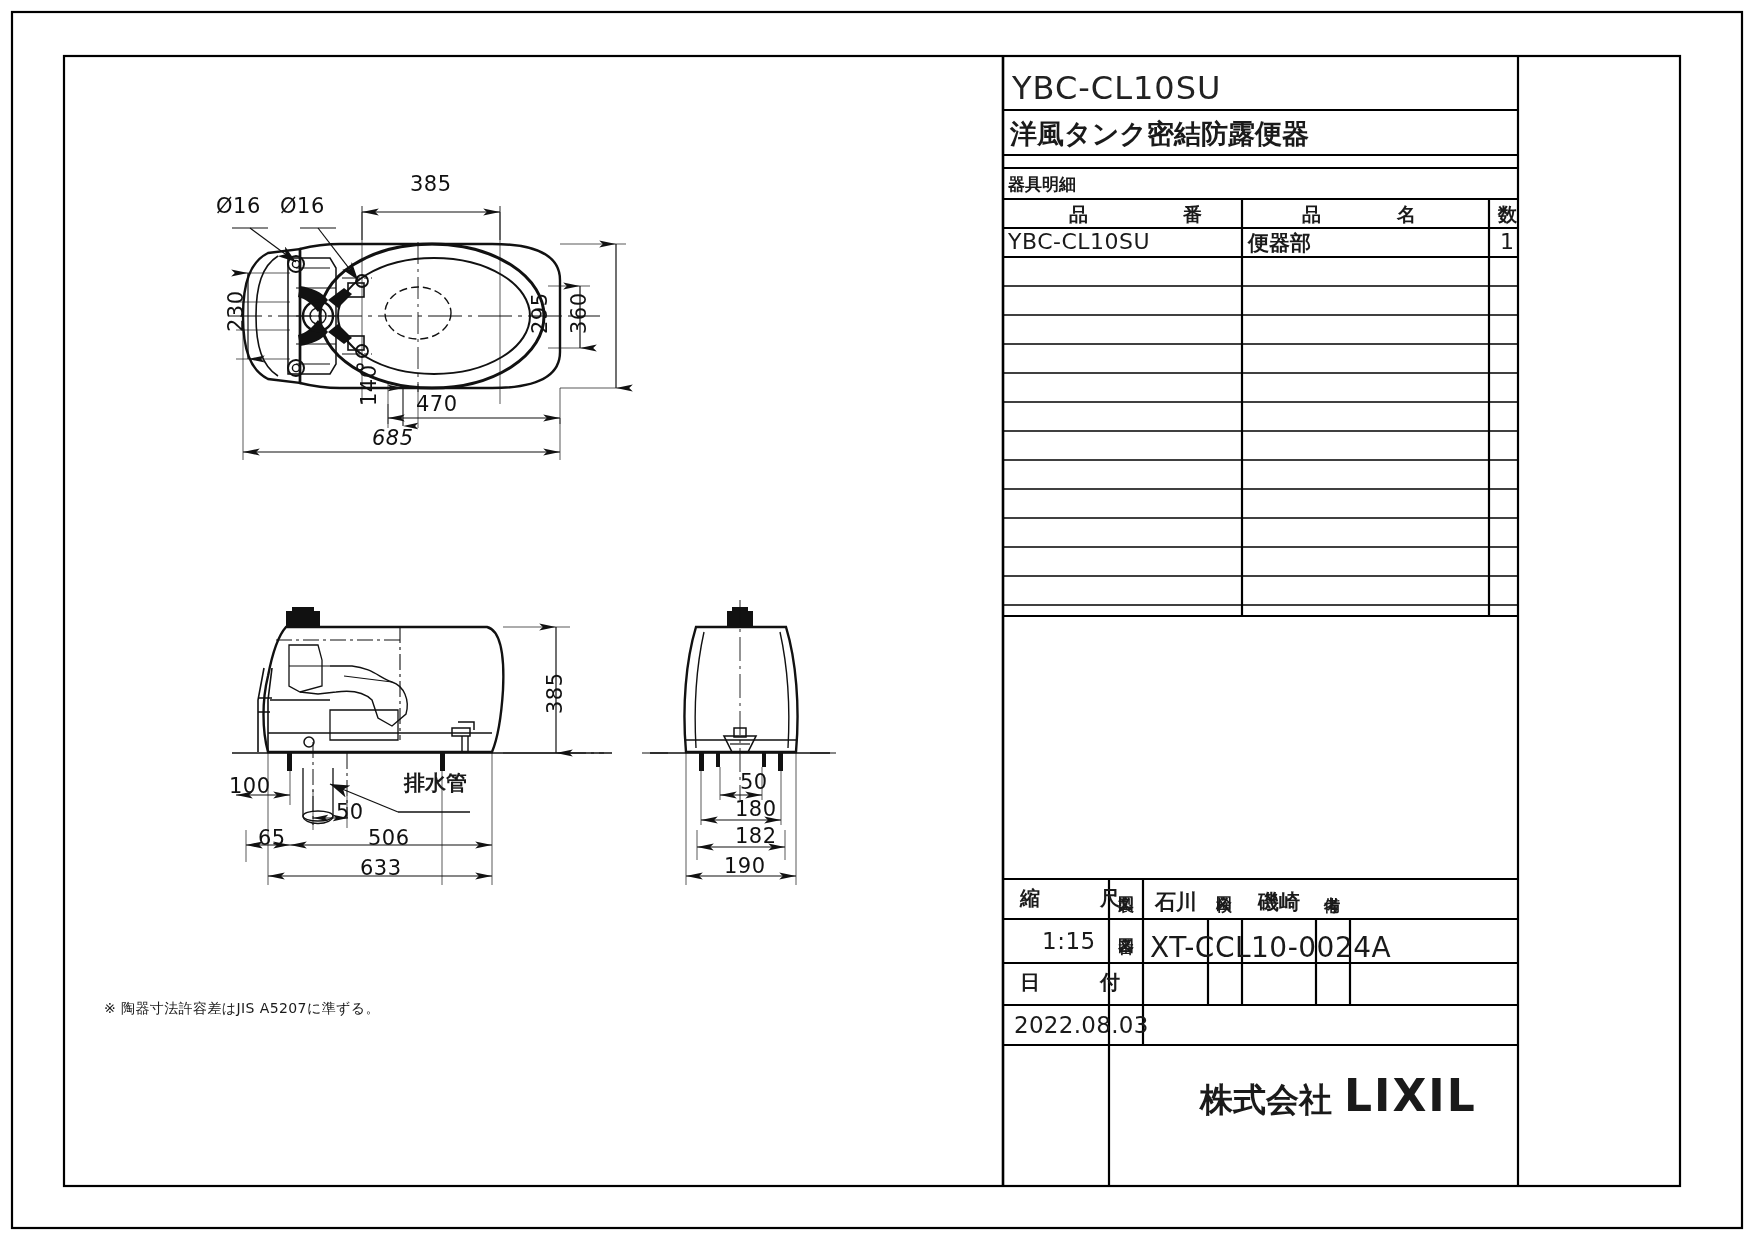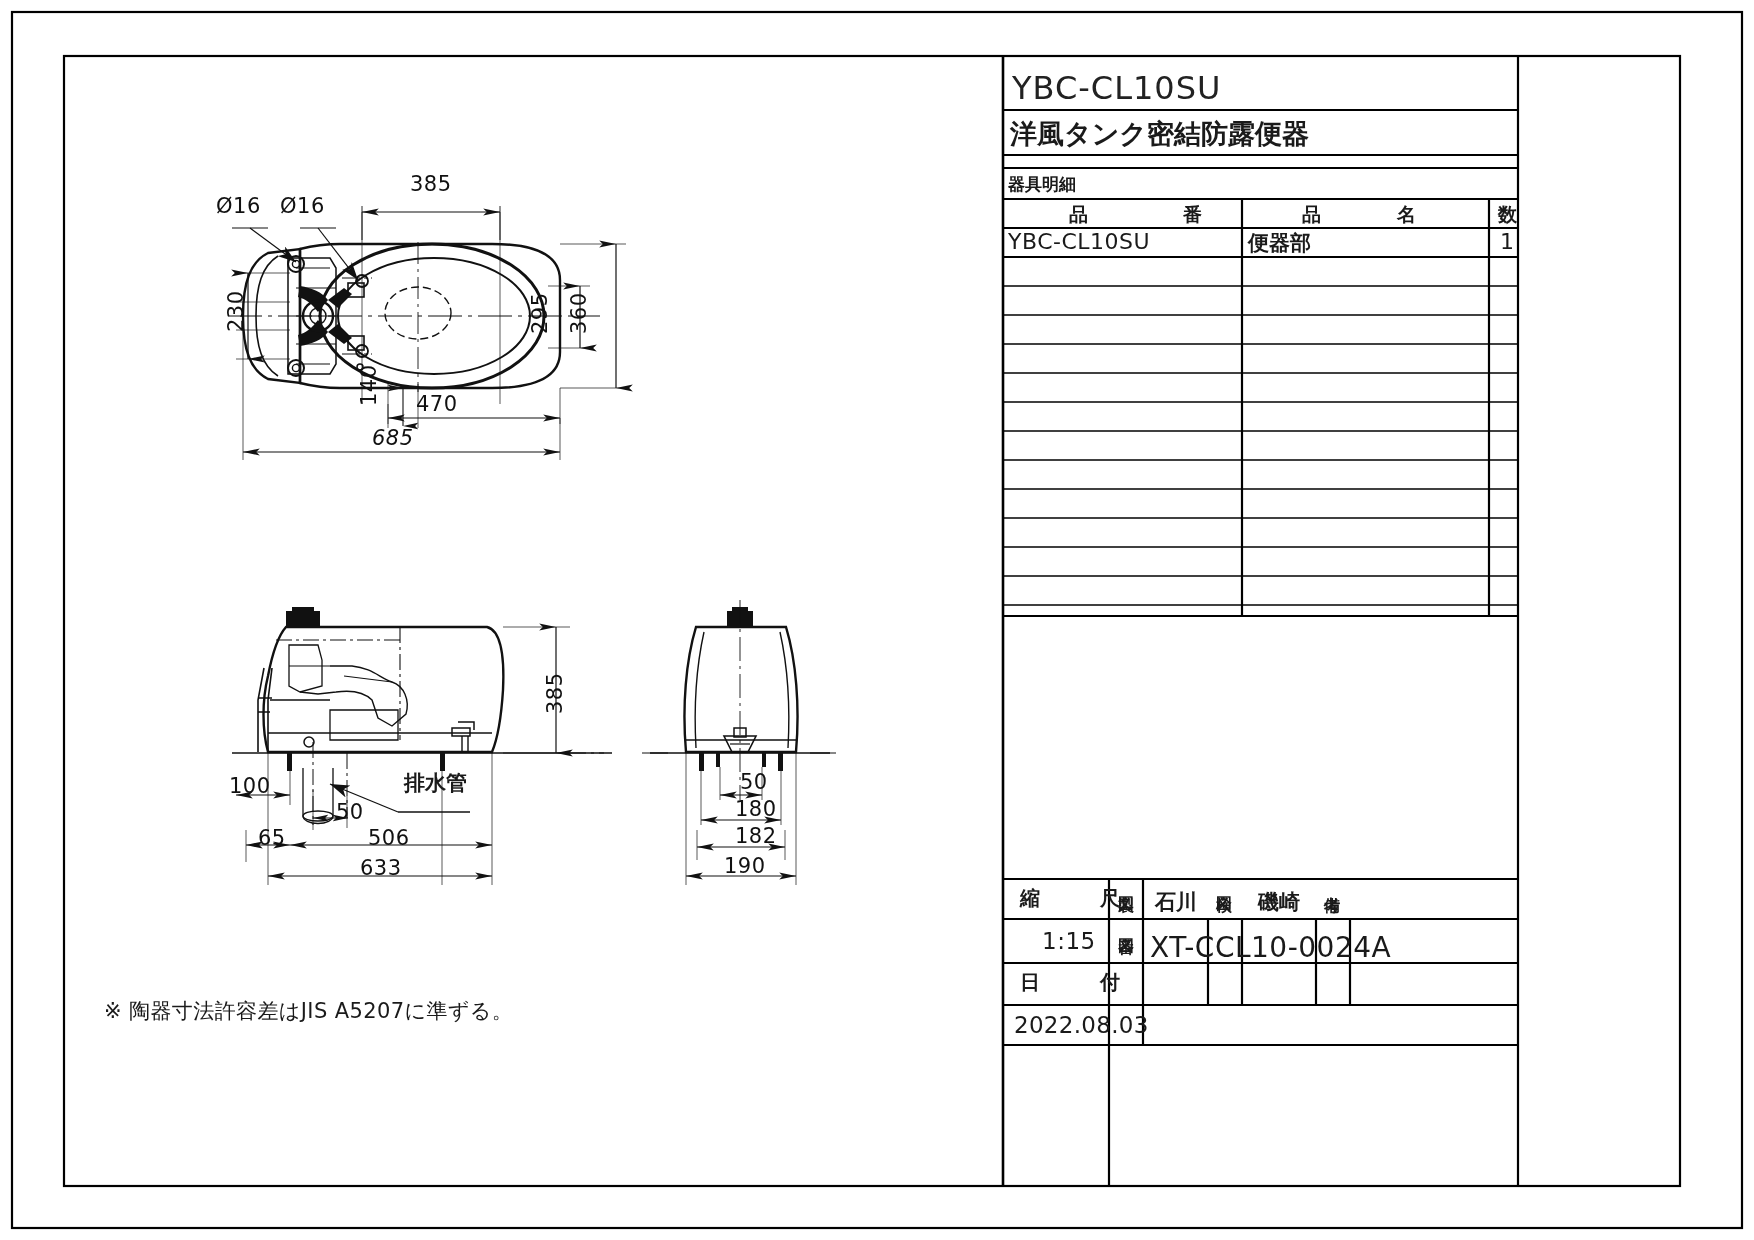--- a/index.html
+++ b/index.html
@@ -96,21 +96,21 @@
     font-weight: 700;
   }
   .lixil {
     font-size: 38px;
     font-weight: 800;
     letter-spacing: 1px;
   }
   .lixil .ja { font-size: 33px; letter-spacing: 0px; }
   .lixil .en { font-size: 44px; letter-spacing: 2px; font-weight: 800;}
   .note {
-    font-size: 21px;
+    font-size: 14px;
     letter-spacing: 0.4px;
   }
   .lbl-jp {
     font-size: 21px;
     font-weight: 600;
   }
 </style>
 </head>
 <body>
 
@@ -438,14 +438,17 @@
   <div class="txt tb-vert jp" style="left:1118px; top:884px;">製図</div>
   <div class="txt tb-cell-jp jp" style="left:1155px; top:892px;">石川</div>
   <div class="txt tb-vert jp" style="left:1216px; top:884px;">検図</div>
   <div class="txt tb-cell-jp jp" style="left:1258px; top:892px;">磯崎</div>
   <div class="txt tb-vert jp" style="left:1324px; top:884px;">備考</div>
   <div class="txt tb-cell" style="left:1360px; top:892px;"></div>
 
   <div class="txt tb-vert jp" style="left:1118px; top:926px;">図番</div>
   <div class="txt tb-num" style="left:1150px; top:934px;">XT-CCL10-0024A</div>
 
+  <div class="txt lixil" style="left:1200px; top:1074px;">
+    <span class="ja jp">株式会社</span><span style="display:inline-block;width:12px"></span><span class="en">LIXIL</span>
+  </div>
 
 </div>
 
 </body></html>

